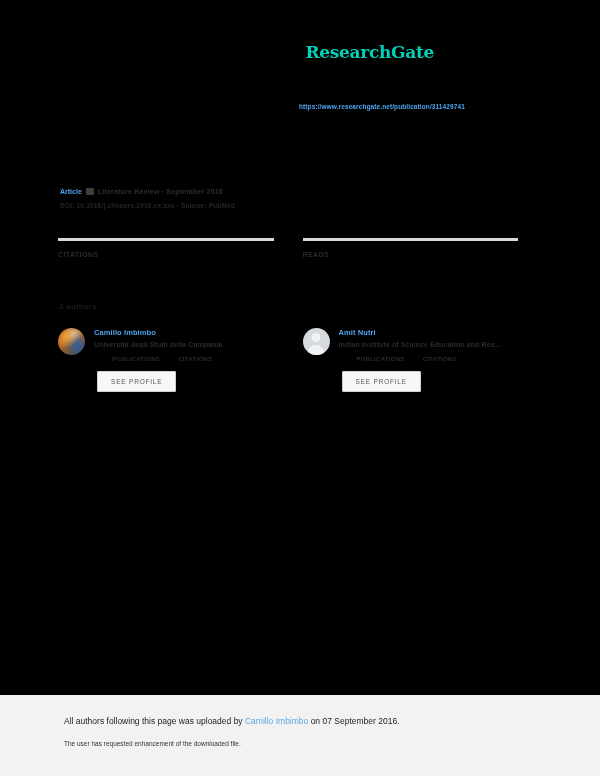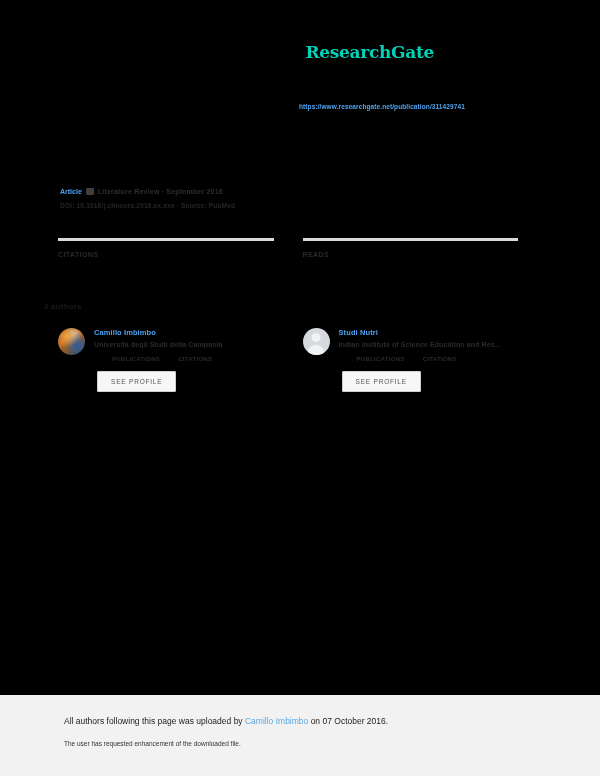--- a/index.html
+++ b/index.html
@@ -112,21 +112,21 @@
     margin-top: 10px;
     font-size: 7px;
     font-weight: 700;
     color: #2a2a2a;
     letter-spacing: 0.4px;
   }
 
   
   .authors-heading {
     position: absolute;
-    left: 44px;
+    left: 59px;
     top: 302px;
     font-size: 8px;
     font-weight: 700;
     color: #1a1a1a;
     letter-spacing: 0.2px;
   }
 
   .authors {
     position: absolute;
     left: 58px;
@@ -301,32 +301,32 @@
         <div class="see-profile">SEE PROFILE</div>
       </div>
     </div>
 
     <div class="author-card">
       <div class="avatar avatar-placeholder">
         <span class="ph-head"></span>
         <span class="ph-body"></span>
       </div>
       <div class="author-body">
-        <div class="author-name">Studi Nutri</div>
+        <div class="author-name">Amit Nutri</div>
         <div class="author-affil">Indian Institute of Science Education and Res...</div>
         <div class="author-stats">
           <span class="astat-label">PUBLICATIONS</span>
           <span class="astat-label">CITATIONS</span>
         </div>
         <div class="see-profile">SEE PROFILE</div>
       </div>
     </div>
 
   </div>
 
 </div>
 
 <div class="footer">
   <div class="footer-line1">
-    <span>All authors following this page was uploaded by </span><span class="fl-link">Camillo Imbimbo</span><span> on 07 October 2016.</span>
+    <span>All authors following this page was uploaded by </span><span class="fl-link">Camillo Imbimbo</span><span> on 07 September 2016.</span>
   </div>
   <div class="footer-line2">The user has requested enhancement of the downloaded file.</div>
 </div>
 
 </body></html>

